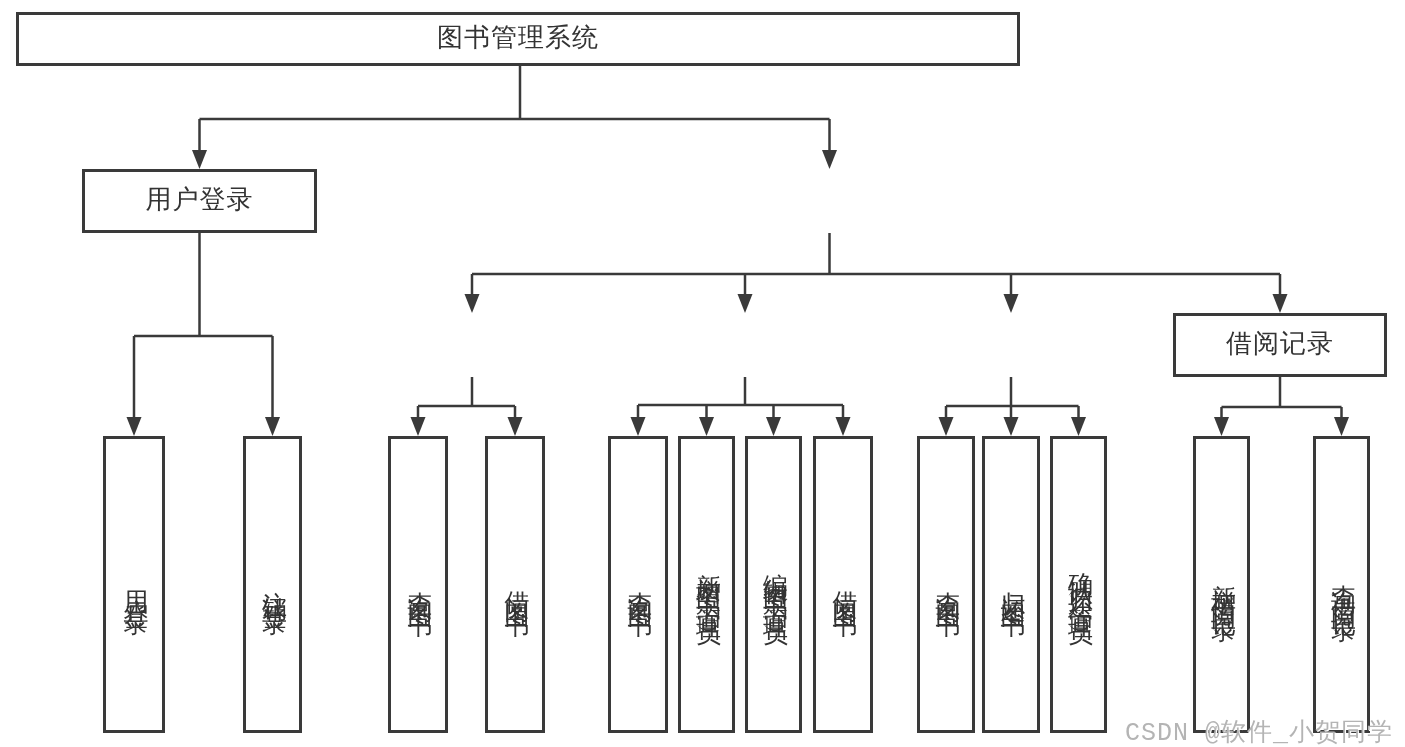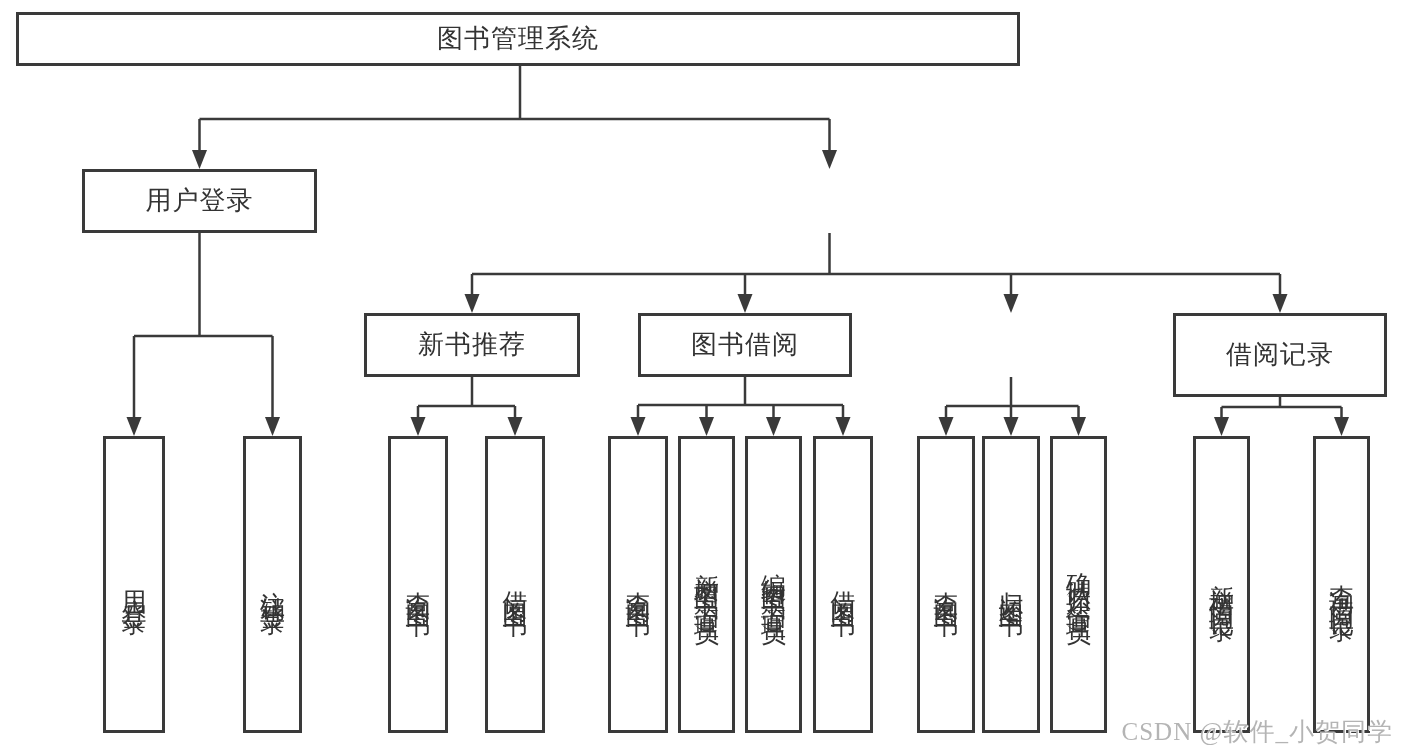--- a/index.html
+++ b/index.html
@@ -1,20 +1,20 @@
 <!DOCTYPE html>
 <html style="--line: #3a3a3a; --text: #333333; --wm: #b4b4b4; --bg: #ffffff;"><head>
 <meta charset="utf-8">
 <style>
   html,body{margin:0;padding:0;background:#fff;}
   #canvas{
     position:relative;
     width:1405px;height:747px;
     background:var(--bg,#ffffff);
-    font-family:Liberation Serif, serif;
+    font-family:Liberation Mono, monospace;
     overflow:hidden;
   }
   #edges{
     position:absolute;left:0;top:0;width:1405px;height:747px;
     color:var(--line,#3a3a3a);
     z-index:0;
   }
   .box{
     position:absolute;
     box-sizing:border-box;
@@ -124,27 +124,21 @@
   </svg>
 
   <div class="box" style="left:16px;top:12px;width:1004px;height:54px;">
     <span class="hlabel">图书管理系统</span>
   </div>
 
   <div class="box" style="left:82px;top:169px;width:235px;height:64px;">
     <span class="hlabel">用户登录</span>
   </div>
 
-  <div class="box" style="left:364px;top:313px;width:216px;height:64px;">
-    <span class="hlabel">新书推荐</span>
-  </div>
-  <div class="box" style="left:638px;top:313px;width:214px;height:64px;">
-    <span class="hlabel">图书借阅</span>
-  </div>
-  <div class="box" style="left:1173px;top:313px;width:214px;height:84px;">
+  <div class="box" style="left:1173px;top:313px;width:214px;height:64px;">
     <span class="hlabel">借阅记录</span>
   </div>
 
   <div class="box" style="left:103px;top:436px;width:62px;height:297px;">
     <span class="vlabel">用户登录</span>
   </div>
   <div class="box" style="left:243px;top:436px;width:59px;height:297px;">
     <span class="vlabel">注销登录</span>
   </div>
 

